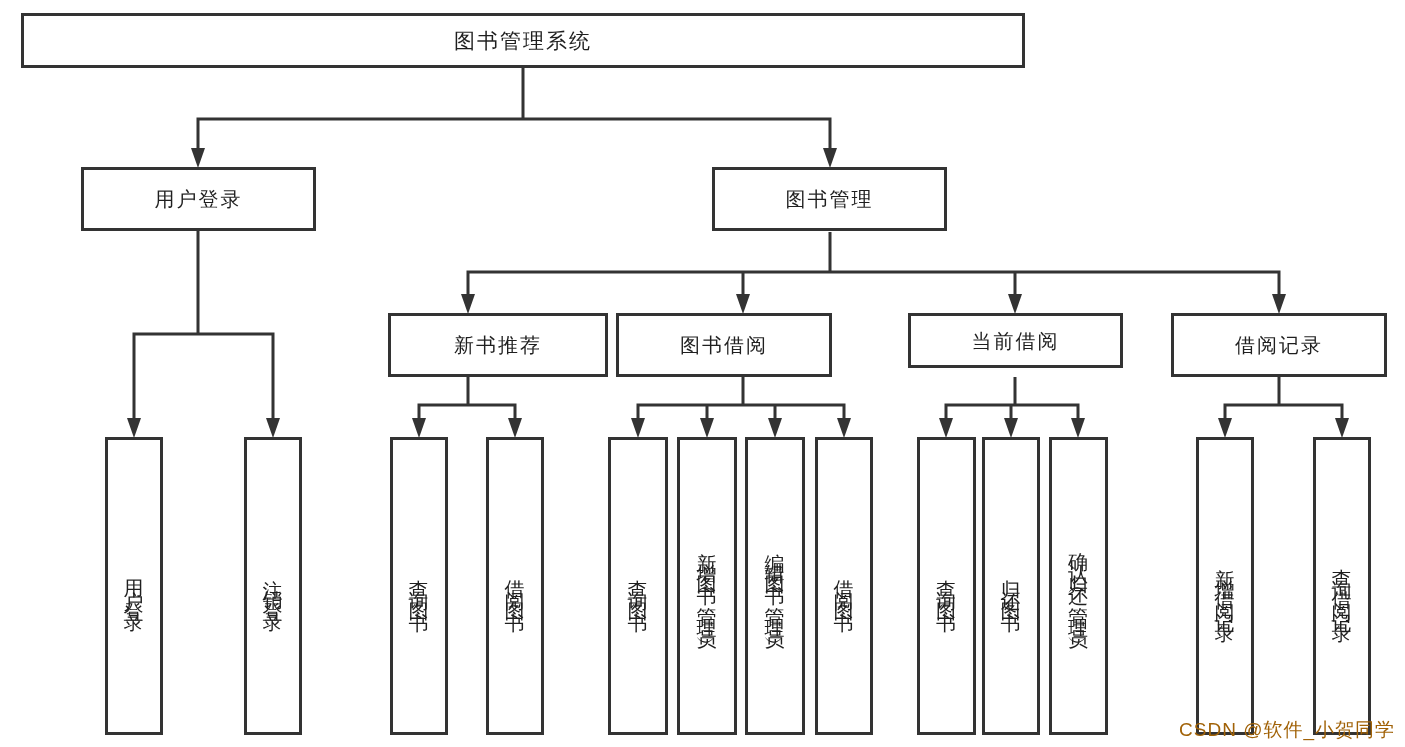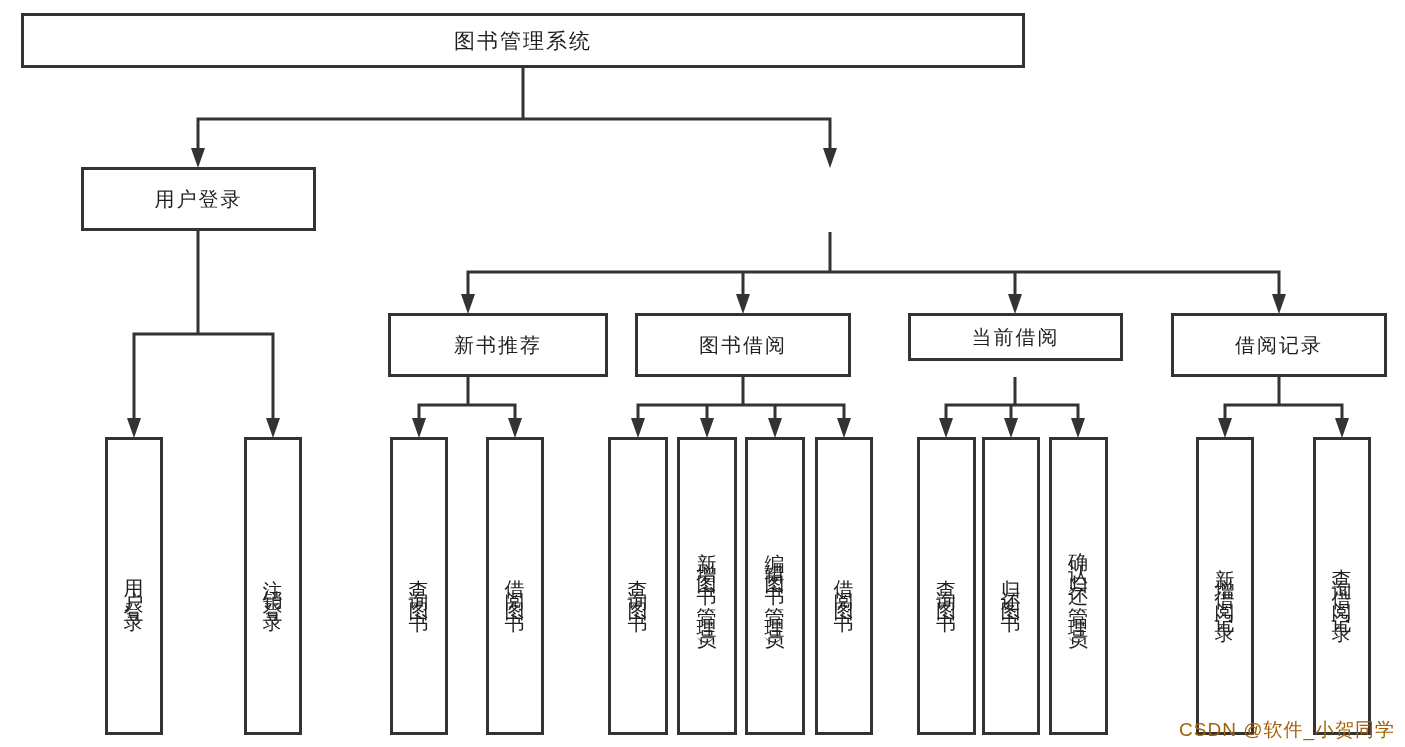--- a/index.html
+++ b/index.html
@@ -105,28 +105,31 @@
     </g>
   </svg>
 
   <div class="node root" style="left:21px; top:13px; width:1004px; height:55px;">
     <span>图书管理系统</span>
   </div>
 
   <div class="node" style="left:81px; top:167px; width:235px; height:64px;">
     <span>用户登录</span>
   </div>
+  <div class="node" style="left:712px; top:167px; width:235px; height:64px;">
+    <span>图书管理</span>
+  </div>
 
   <div class="node" style="left:358px; top:313px; width:220px; height:64px;margin-left:30px;">
     <span>新书推荐</span>
   </div>
-  <div class="node" style="left:635px; top:313px; width:216px; height:64px;">
+  <div class="node" style="left:616px; top:313px; width:216px; height:64px;">
     <span>图书借阅</span>
   </div>
-  <div class="node" style="left:908px; top:313px; width:215px; height:48px;">
+  <div class="node" style="left:908px; top:313px; width:215px; height:55px;">
     <span>当前借阅</span>
   </div>
   <div class="node" style="left:1171px; top:313px; width:216px; height:64px;">
     <span>借阅记录</span>
   </div>
 
   <div class="node leaf" style="left:105px; top:437px; width:58px; height:298px;">
     <span>用户登录</span>
   </div>
   <div class="node leaf" style="left:244px; top:437px; width:58px; height:298px;">

